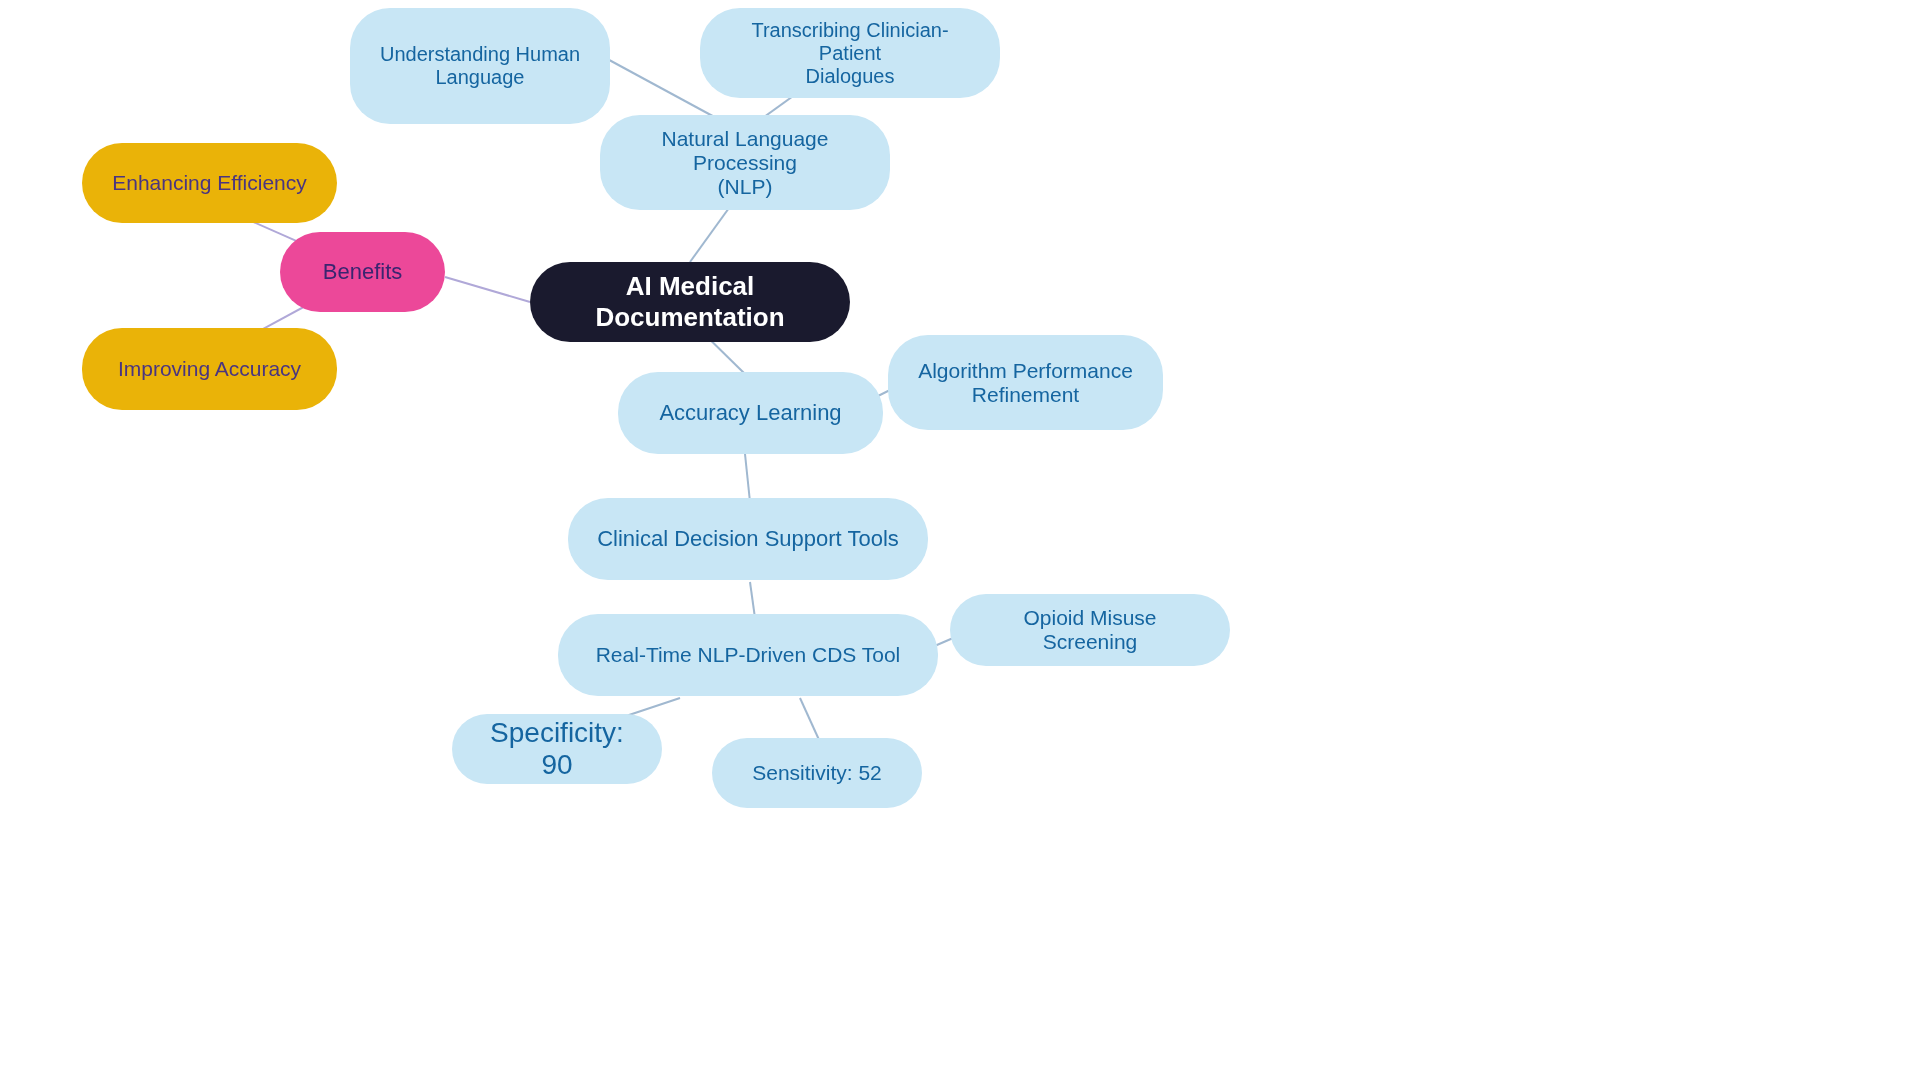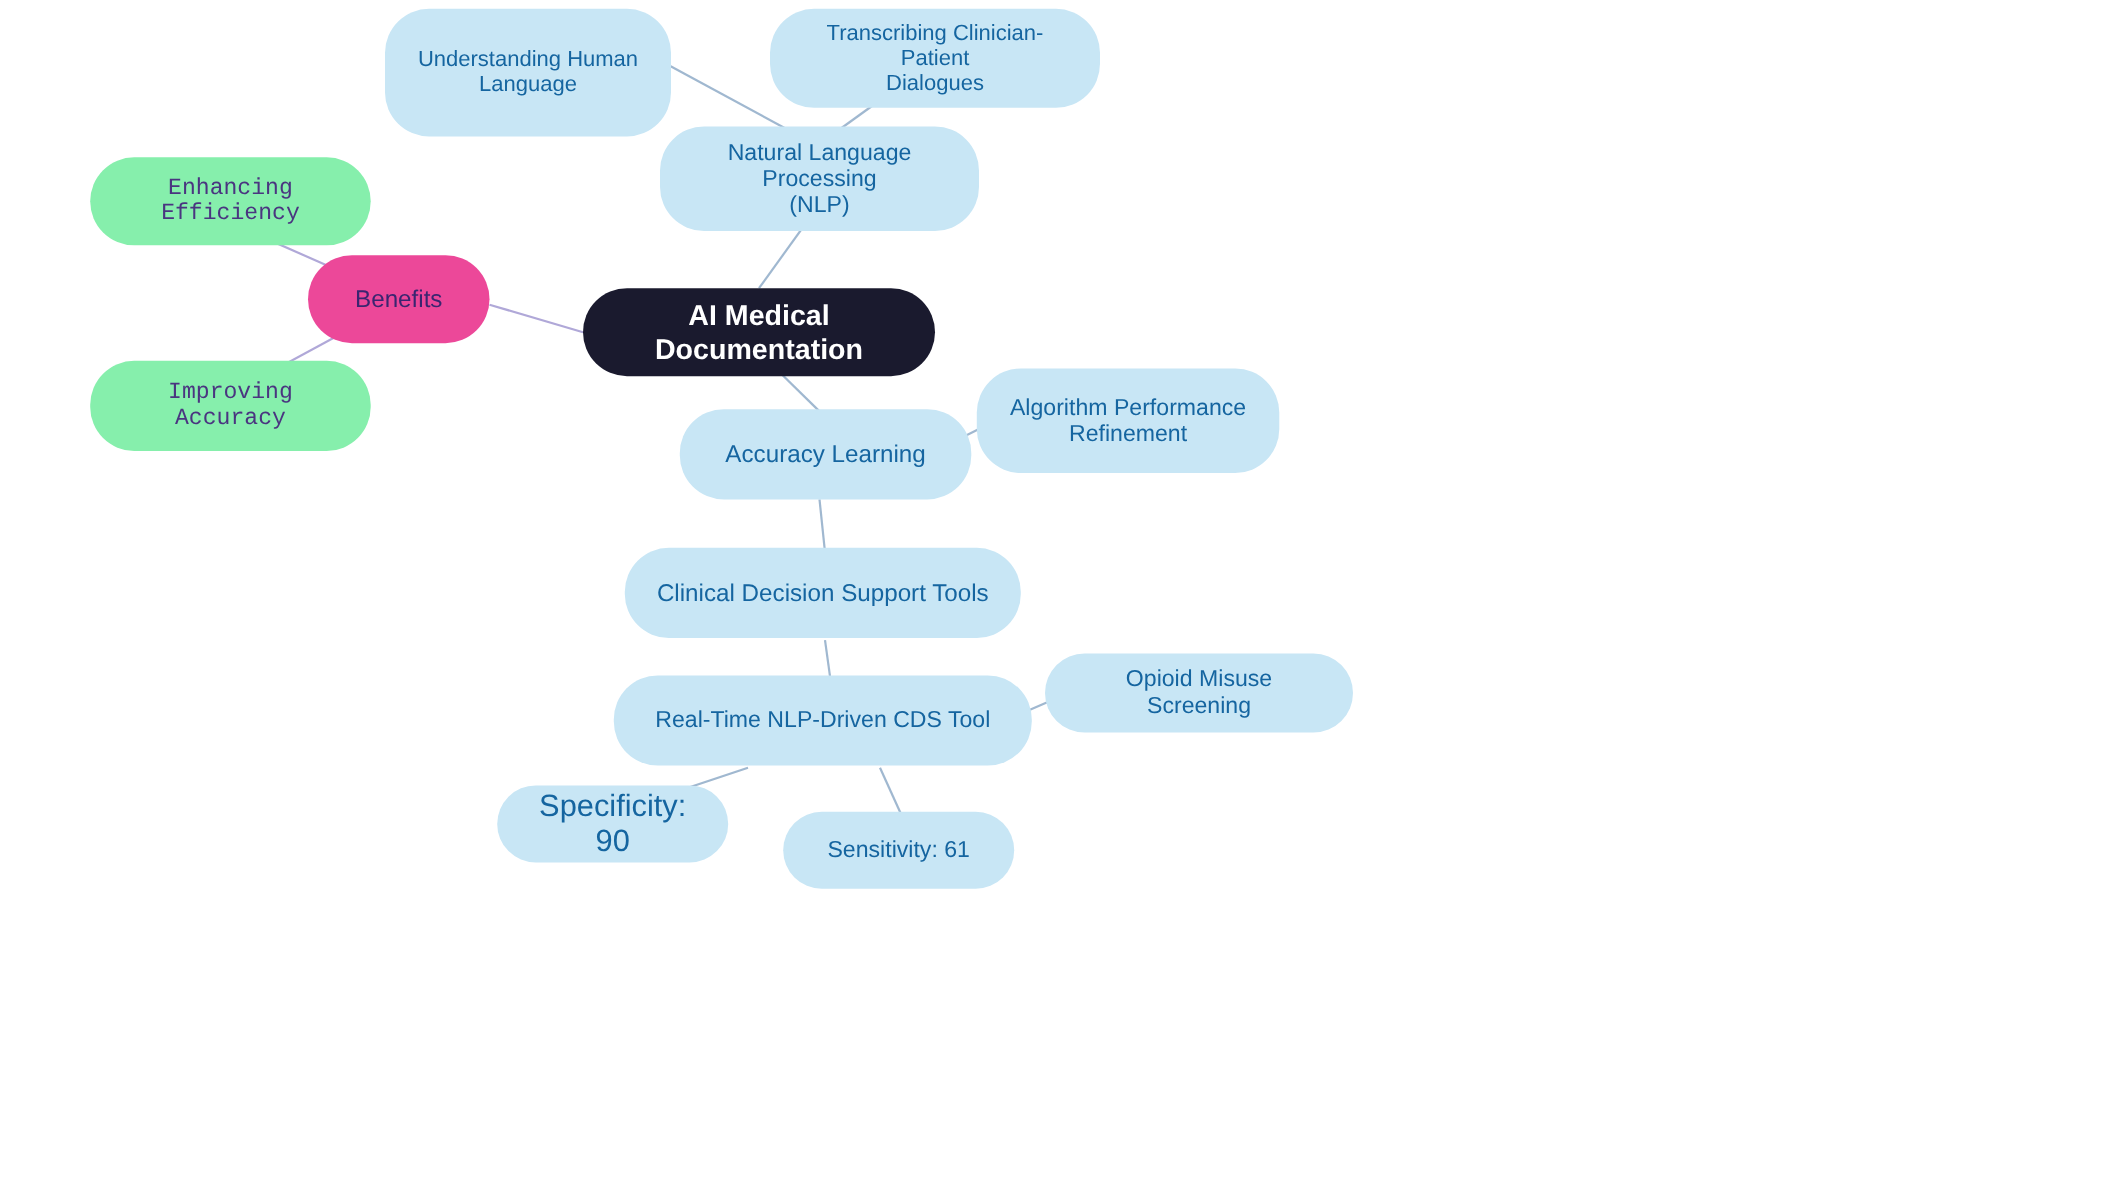--- a/index.html
+++ b/index.html
@@ -39,24 +39,23 @@
       width: 320px;
       height: 80px;
       text-align: center;
     }
     .node-blue {
       background: #c8e6f5;
       color: #1565a0;
       border: none;
     }
     .node-purple {
-      background: #86efac;
+      background: #eab308;
       color: #4a3580;
       border: none;
-      font-family: Liberation Mono, monospace;
     }
     .node-purple-mid {
       background: #ec4899;
       color: #3a2570;
       border: none;
     }
   </style>
 </head>
 <body>
 
@@ -135,14 +134,14 @@
 
 <div class="node node-blue" style="left:950px; top:594px; width:280px; height:72px; font-size:21px;">
   <span>Opioid Misuse Screening</span>
 </div>
 
 <div class="node node-blue" style="left:452px; top:714px; width:210px; height:70px; font-size:28px;">
   <span>Specificity: 90</span>
 </div>
 
 <div class="node node-blue" style="left:712px; top:738px; width:210px; height:70px; font-size:21px;">
-  <span>Sensitivity: 61</span>
+  <span>Sensitivity: 52</span>
 </div>
 
 </body></html>

